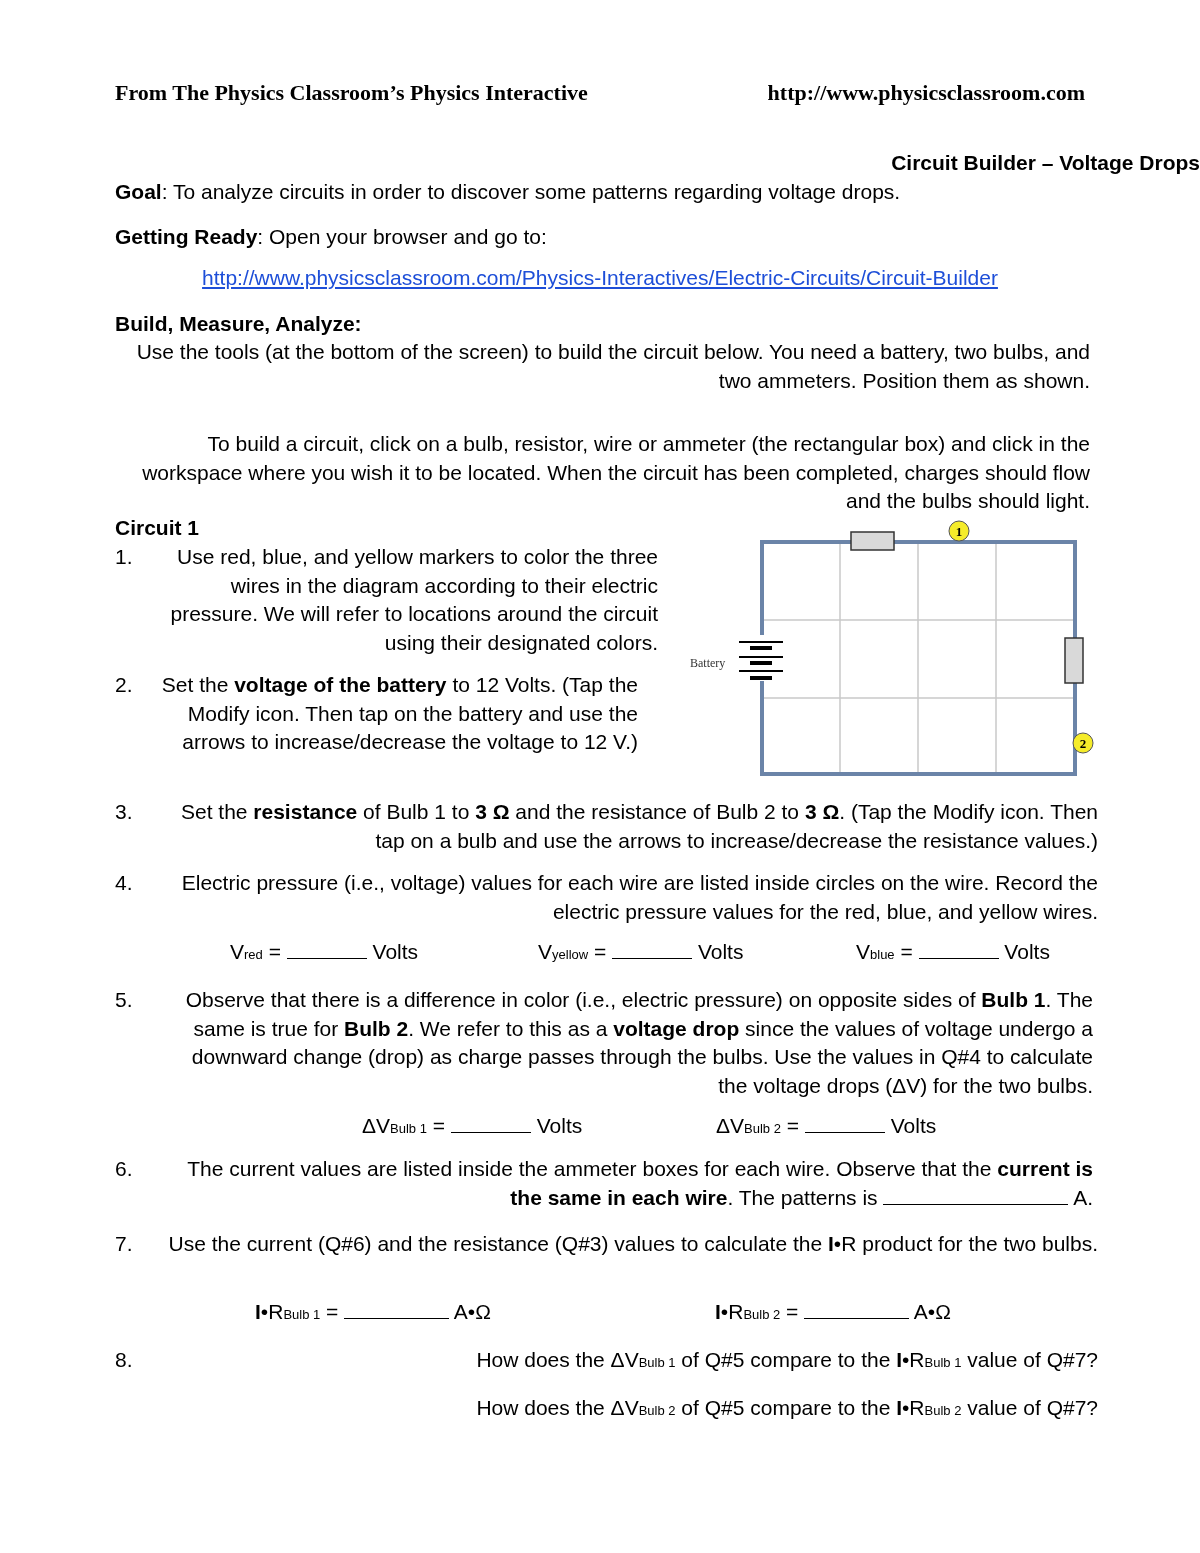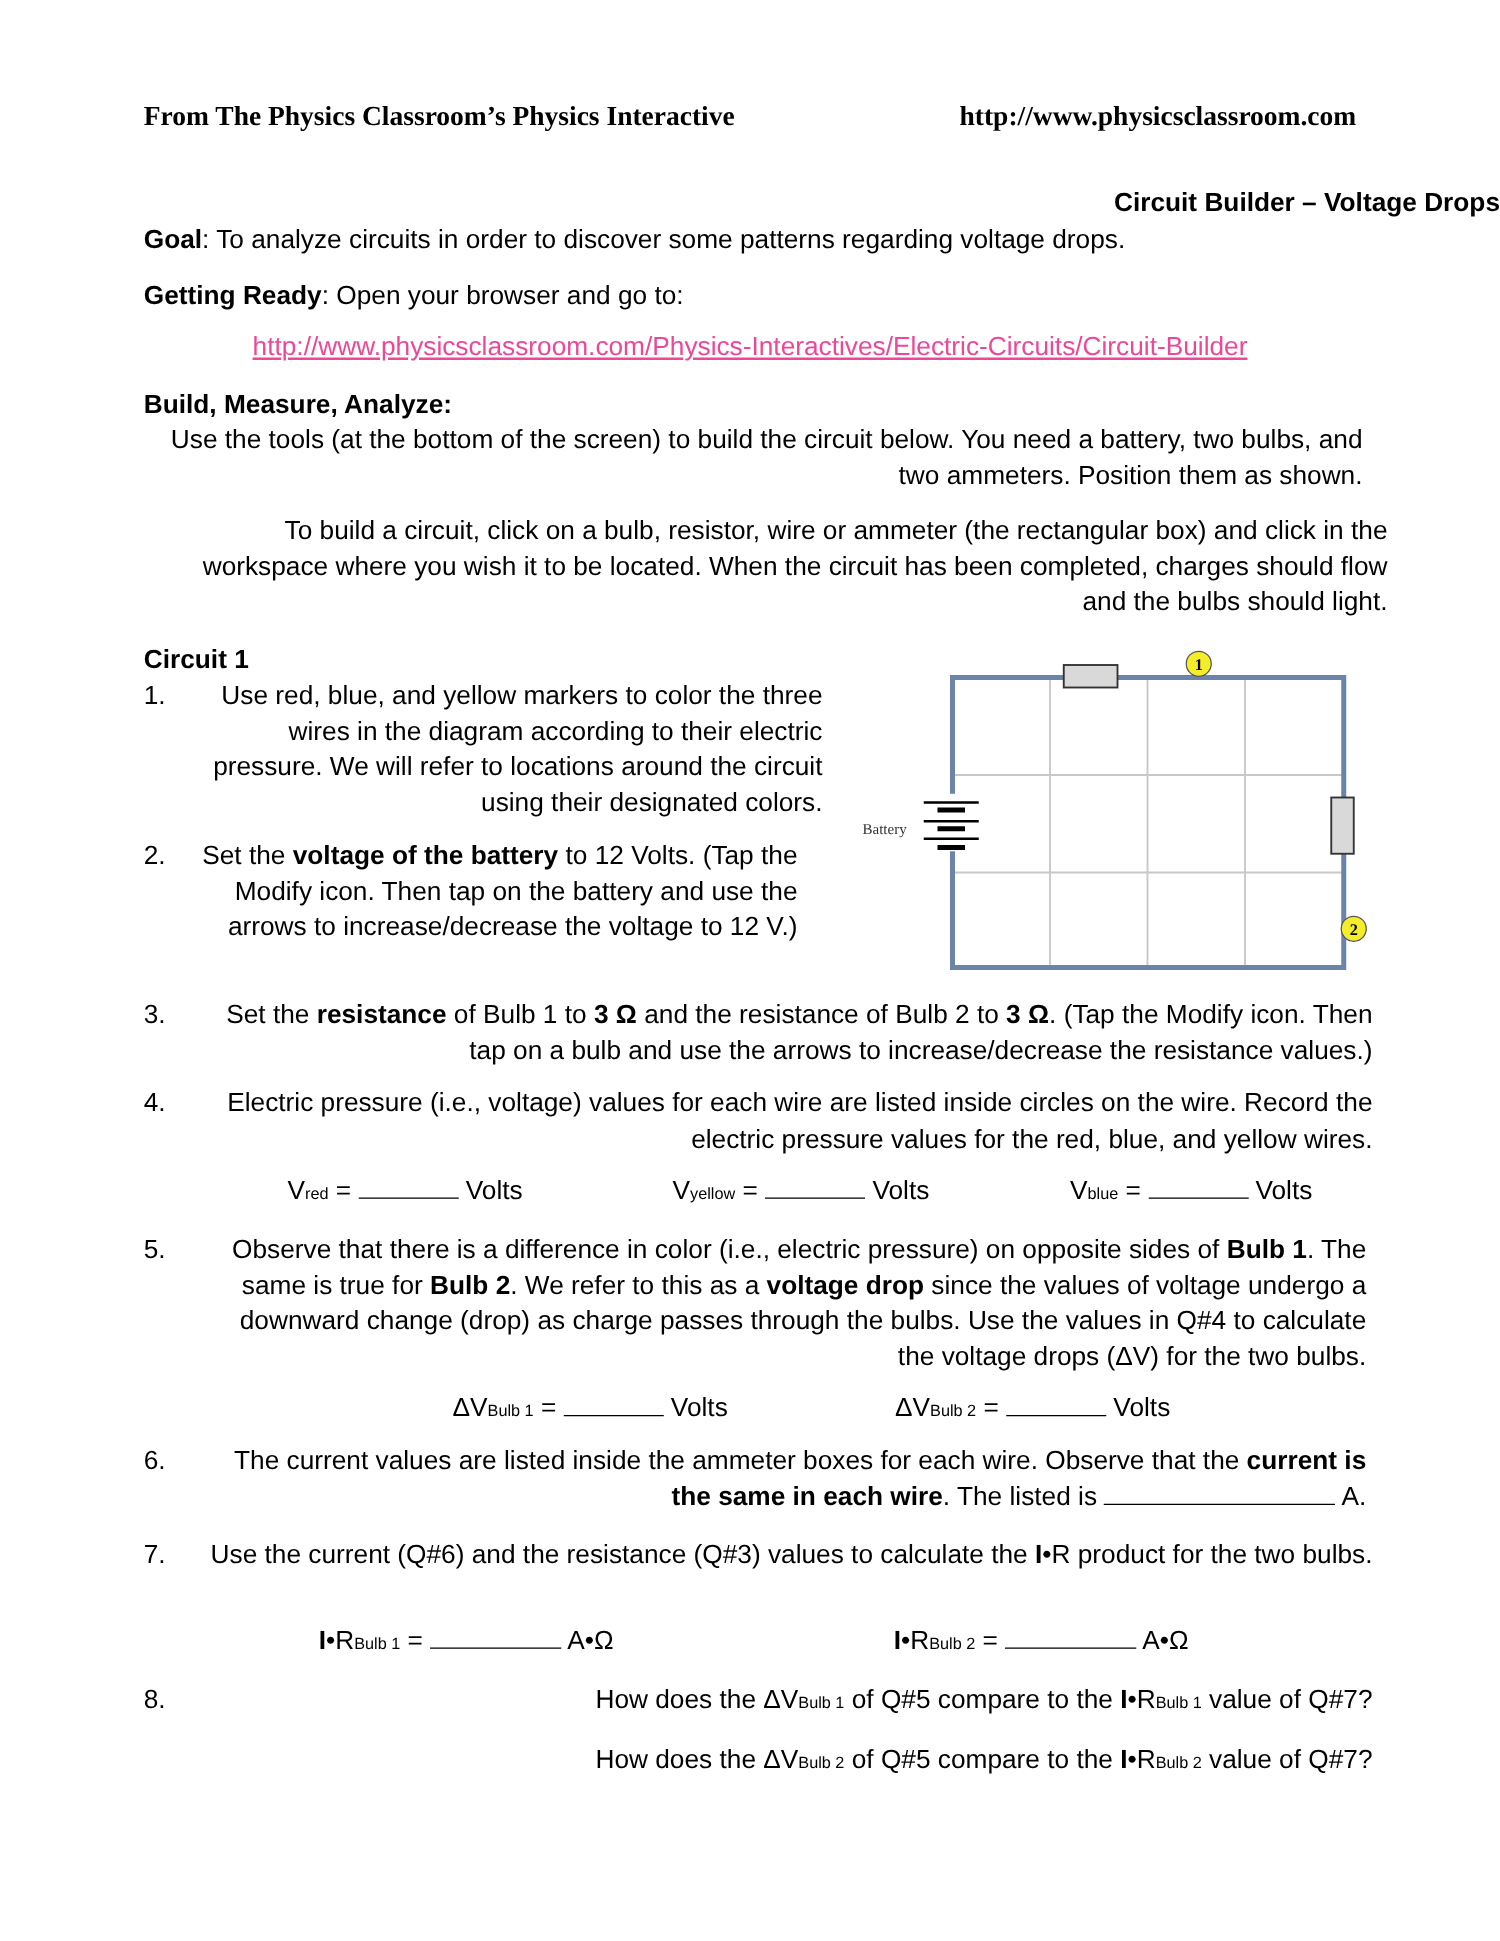--- a/index.html
+++ b/index.html
@@ -4,21 +4,21 @@
 <style>
   html, body { margin:0; padding:0; background:#ffffff; }
   body { width:1200px; height:1553px; position:relative; overflow:hidden; color:#000; }
   .serif { font-family: "Liberation Serif", "DejaVu Serif", serif; }
   .sans { font-family: "Liberation Sans", "DejaVu Sans", sans-serif; text-align: right; }
   .hdr { position:absolute; top:80px; font-size:22px; font-weight:bold; }
   .hdr-left { left:115px; }
   .hdr-right { right:115px; }
   .title { position:absolute; top:135px; left:0; width:1200px; text-align:right; font-size:21px; font-weight:bold;margin-top:16px; }
   .p { position:absolute; left:115px; font-size:21px; line-height:28.5px; }
-  .link { position:absolute; top:266px; left:0; width:1200px; text-align:center; font-size:21px; color:#ec4899; text-decoration:underline; }
+  .link { position:absolute; top:266px; left:0; width:1200px; text-align:center; font-size:21px; color:#1d4ed8; text-decoration:underline; }
   .bold { font-weight:bold; }
   .num { position:absolute; left:115px; font-size:21px; line-height:28.5px; }
   .item { position:absolute; left:158px; font-size:21px; line-height:28.5px; }
   .eq { position:absolute; font-size:21px; line-height:24px; white-space:nowrap; }
   .sub { font-size:13px; }
   .blank { display:inline-block; border-bottom:1.5px solid #000; height:18px; vertical-align:baseline; }
   .diagram { position:absolute; left:680px; top:510px; width:420px; height:280px; }
 </style>
 </head>
 <body>
@@ -32,21 +32,21 @@
   <span class="bold">Goal</span><span>: To analyze circuits in order to discover some patterns regarding voltage drops.</span>
 </div>
 
 <div class="p sans" style="top:223px;">
   <span class="bold">Getting Ready</span><span>: Open your browser and go to:</span>
 </div>
 <div class="link sans">http://www.physicsclassroom.com/Physics-Interactives/Electric-Circuits/Circuit-Builder</div>
 
 <div class="p sans bold" style="top:310px;">Build, Measure, Analyze:</div>
 <div class="p sans" style="top:338px; width:975px;">Use the tools (at the bottom of the screen) to build the circuit below. You need a battery, two bulbs, and two ammeters.  Position them as shown.</div>
-<div class="p sans" style="top:411px; width:975px;margin-left:20px;">To build a circuit, click on a bulb, resistor, wire or ammeter (the rectangular box) and click in the workspace where you wish it to be located. When the circuit has been completed, charges should flow and the bulbs should light.</div>
+<div class="p sans" style="top:430px; width:975px;">To build a circuit, click on a bulb, resistor, wire or ammeter (the rectangular box) and click in the workspace where you wish it to be located. When the circuit has been completed, charges should flow and the bulbs should light.</div>
 
 <div class="p sans bold" style="top:514px;">Circuit 1</div>
 
 <div class="num sans" style="top:543px;">1.</div>
 <div class="item sans" style="top:543px; width:500px;">Use red, blue, and yellow markers to color the three wires in the diagram according to their electric pressure.  We will refer to locations around the circuit using their designated colors.</div>
 
 <div class="num sans" style="top:671px;">2.</div>
 <div class="item sans" style="top:671px; width:480px;">
   <span>Set the </span><span class="bold">voltage of the battery</span><span> to 12 Volts. (Tap the Modify icon. Then tap on the battery and use the arrows to increase/decrease the voltage to 12 V.)</span>
 </div>
@@ -111,21 +111,21 @@
 
 <div class="eq sans" style="top:1114px; left:362px;">
   <span>ΔV</span><span class="sub">Bulb 1</span><span> = </span><span class="blank" style="width:80px;"></span><span> Volts</span>
 </div>
 <div class="eq sans" style="top:1114px; left:716px;">
   <span>ΔV</span><span class="sub">Bulb 2</span><span> = </span><span class="blank" style="width:80px;"></span><span> Volts</span>
 </div>
 
 <div class="num sans" style="top:1155px;">6.</div>
 <div class="item sans" style="top:1155px; width:935px;">
-  <span>The current values are listed inside the ammeter boxes for each wire. Observe that the </span><span class="bold">current is the same in each wire</span><span>. The listed is</span> <span class="blank" style="width:185px;"></span> <span>A.</span>
+  <span>The current values are listed inside the ammeter boxes for each wire. Observe that the </span><span class="bold">current is the same in each wire</span><span>. The patterns is</span> <span class="blank" style="width:185px;"></span> <span>A.</span>
 </div>
 
 <div class="num sans" style="top:1230px;">7.</div>
 <div class="item sans" style="top:1230px; width:940px;">
   <span>Use the current (Q#6) and the resistance (Q#3) values to calculate the </span><span class="bold">I</span><span>•R product for the two bulbs.</span>
 </div>
 
 <div class="eq sans" style="top:1300px; left:255px;">
   <span class="bold">I</span><span>•R</span><span class="sub">Bulb 1</span><span> = </span><span class="blank" style="width:105px;"></span><span> A•Ω</span>
 </div>

